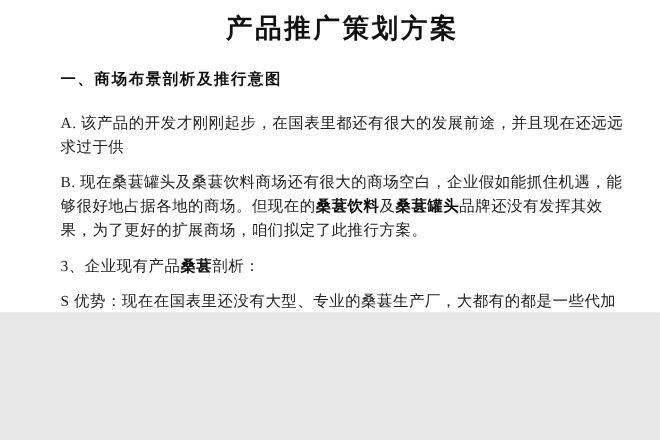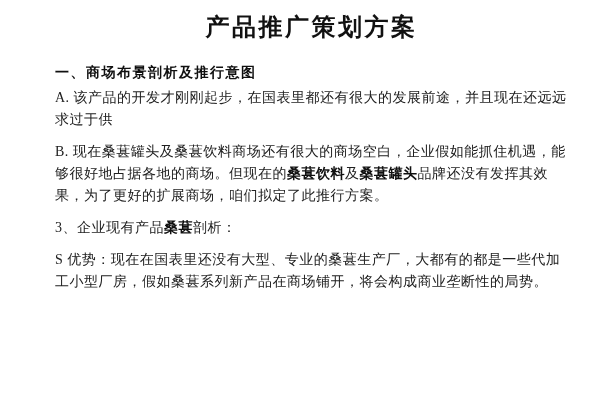--- a/index.html
+++ b/index.html
@@ -1,20 +1,20 @@
 <!DOCTYPE html>
 <html><head>
 <meta charset="utf-8">
 <style>
   * { margin: 0; padding: 0; box-sizing: border-box; }
   html, body { background: #e8e8e8; }
   .page {
     position: relative;
     width: 600px;
-    height: 400px;
+    height: 284px;
     background: #ffffff;
     overflow: hidden;
     font-family: "Liberation Serif", "DejaVu Serif", serif;
     color: #212121;
   }
   .doc-inner {
     padding: 8px 32px 0 55px;
   }
   .doc-title {
     text-align: center;
@@ -30,21 +30,21 @@
     line-height: 22px;
     letter-spacing: 0.5px;
   }
   .sec {
     margin: 0 0 10px 0;
   }
   .sec.heading {
     font-weight: bold;
     color: #101010;
     letter-spacing: 1.5px;
-    margin: 12px 0 3px 0;
+    margin: 12px 0 18px 0;
   }
   .sec.subheading {
     margin: 10px 0 10px 0;
   }
   .run-bold {
     font-weight: bold;
     color: #101010;
   }
 </style>
 </head>

